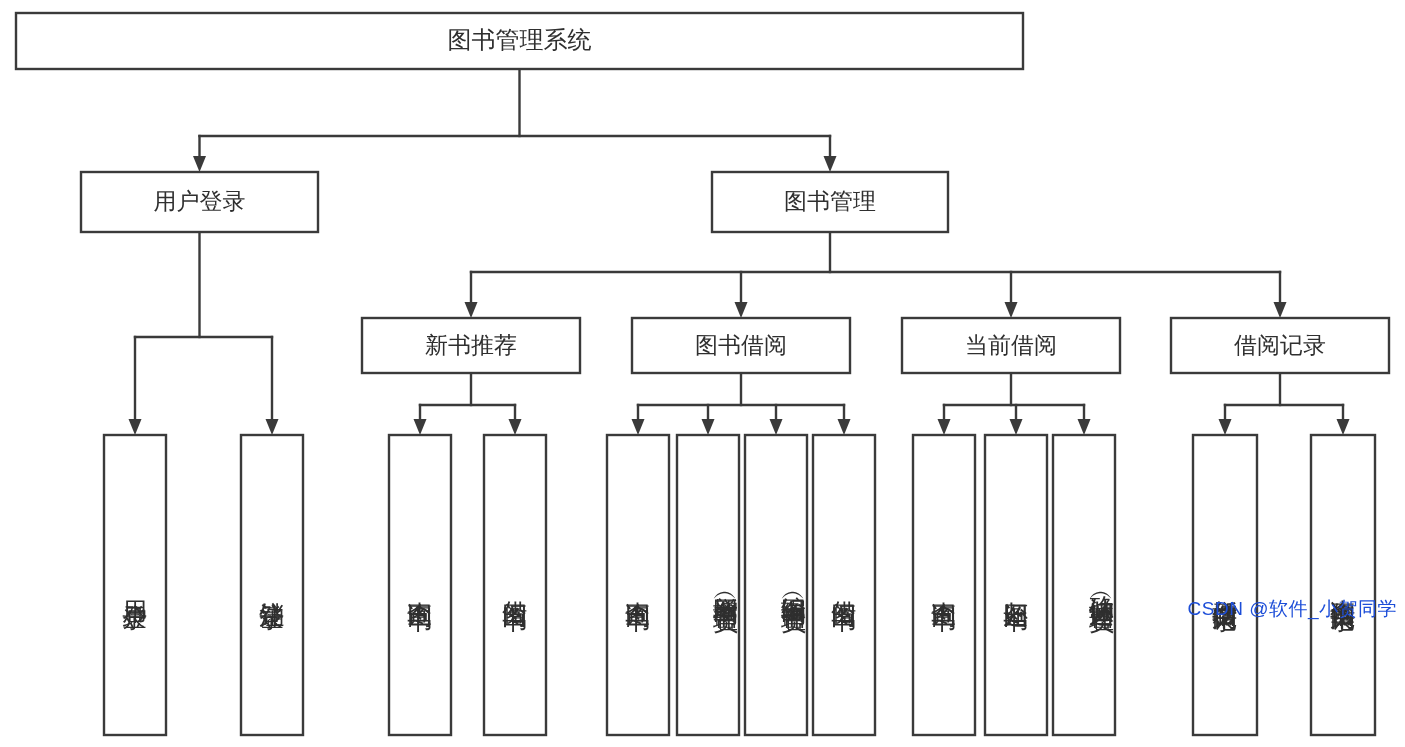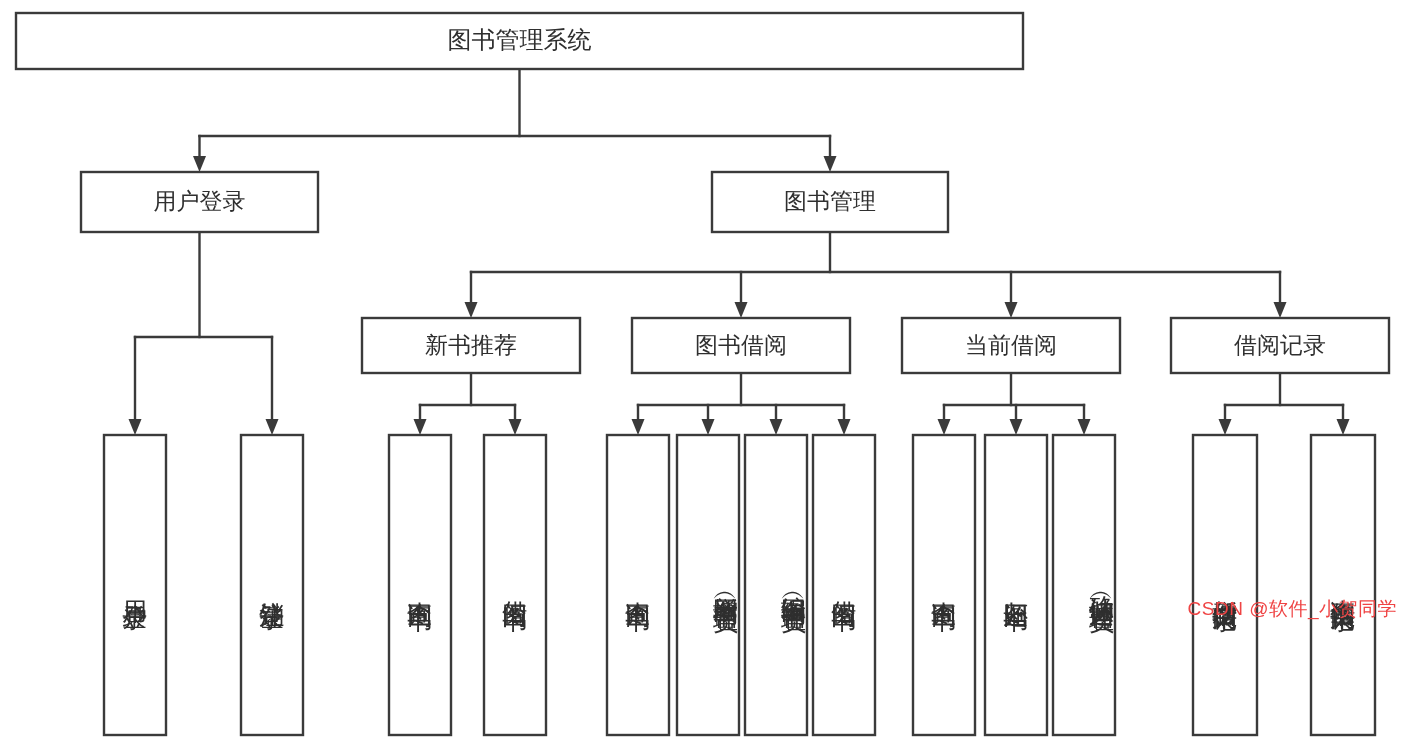--- a/index.html
+++ b/index.html
@@ -64,21 +64,21 @@
     white-space: nowrap;
     text-align: center;
     pointer-events: none;
   }
   .watermark {
     position: absolute;
     right: 8px;
     bottom: 4px;
     font-family: "Liberation Sans", "DejaVu Sans", sans-serif;
     font-size: 19px;
-    color: #ef4444;
+    color: #1d4ed8;
     letter-spacing: 0.5px;
     white-space: nowrap;
   }
 </style>
 </head>
 <body>
 
 <div id="diagram-root">
   <svg id="tree-svg" viewBox="0 0 1405 747" xmlns="http://www.w3.org/2000/svg">
     <g id="connectors-layer">

